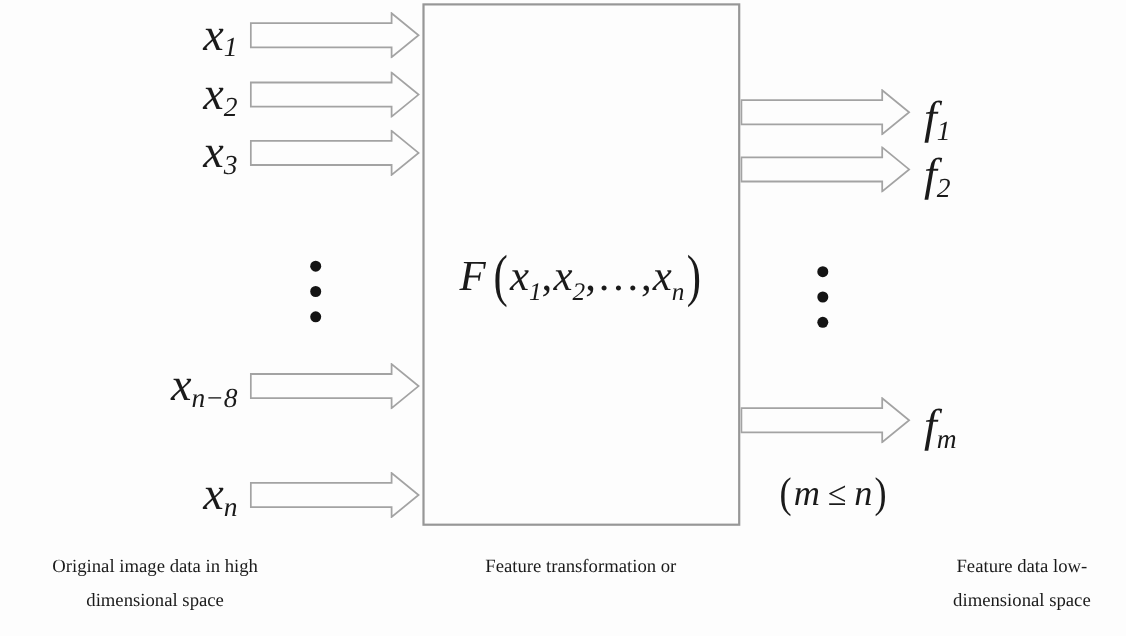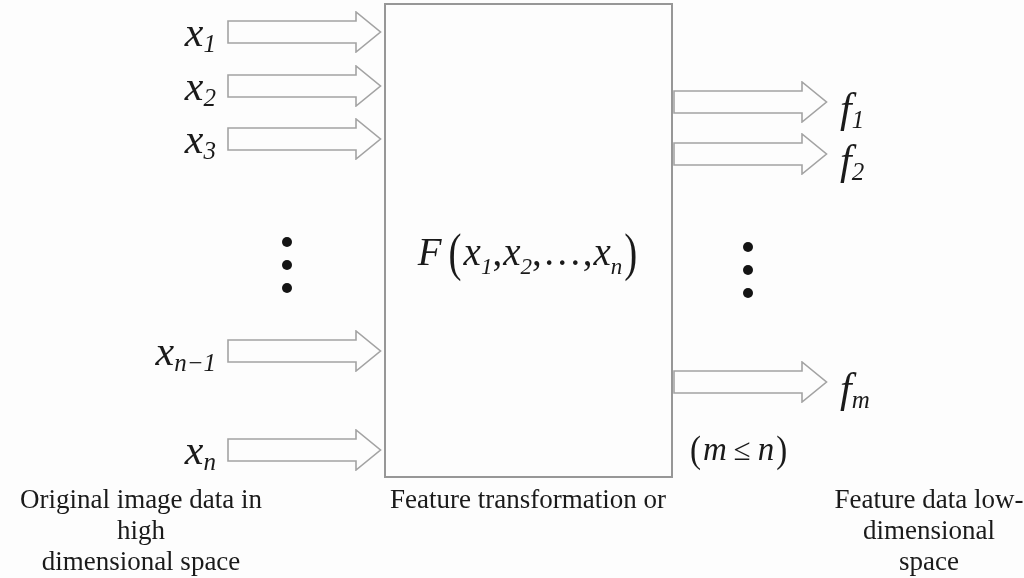--- a/index.html
+++ b/index.html
@@ -45,29 +45,29 @@
   .arrow{position:absolute;width:155px;height:42px;}
   .arrow polygon{fill:#fdfdfd;stroke:#a3a3a3;stroke-width:1.6;}
 
   
   .vdots{position:absolute;display:flex;flex-direction:column;gap:13px;}
   .dot{width:10px;height:10px;border-radius:50%;background:#141414;}
 
   
   .condition{
     position:absolute;left:688px;top:427px;width:120px;height:44px;
-    line-height:44px;text-align:left;font-size:33px;white-space:nowrap;
+    line-height:44px;text-align:right;font-size:33px;white-space:nowrap;
   }
   .cparen{display:inline-block;transform:scaleY(1.18);margin:0 2px;}
   .crel{font-size:31px;margin:0 7px;}
 
   
   .caption{
-    position:absolute;top:484px;text-align:center;
-    font-size:27px;line-height:31px;color:#1a1a1a;
+    position:absolute;top:499px;text-align:center;
+    font-size:17px;line-height:31px;color:#1a1a1a;
   }
   .cap-left{left:0;width:282px;}
   .cap-center{left:386px;width:284px;}
   .cap-right{left:831px;width:196px;}
 </style>
 </head>
 <body>
 
 <div class="stage">
 
@@ -82,21 +82,21 @@
   <div class="mlabel in-label" style="top:56px">
       <span class="it">x</span>
       <span class="msub">2</span>
     </div>
   <div class="mlabel in-label" style="top:109px">
       <span class="it">x</span>
       <span class="msub">3</span>
     </div>
   <div class="mlabel in-label" style="top:321px">
       <span class="it">x</span>
-      <span class="msub">n−1</span>
+      <span class="msub">n−8</span>
     </div>
   <div class="mlabel in-label" style="top:420px">
       <span class="it">x</span>
       <span class="msub">n</span>
     </div>
 
   <svg class="arrow" style="left:227px;top:11px" viewBox="0 0 155 42">
       <polygon points="1,10 129,10 129,1 153.5,21 129,41 129,32 1,32"></polygon>
     </svg>
   <svg class="arrow" style="left:227px;top:65px" viewBox="0 0 155 42">

